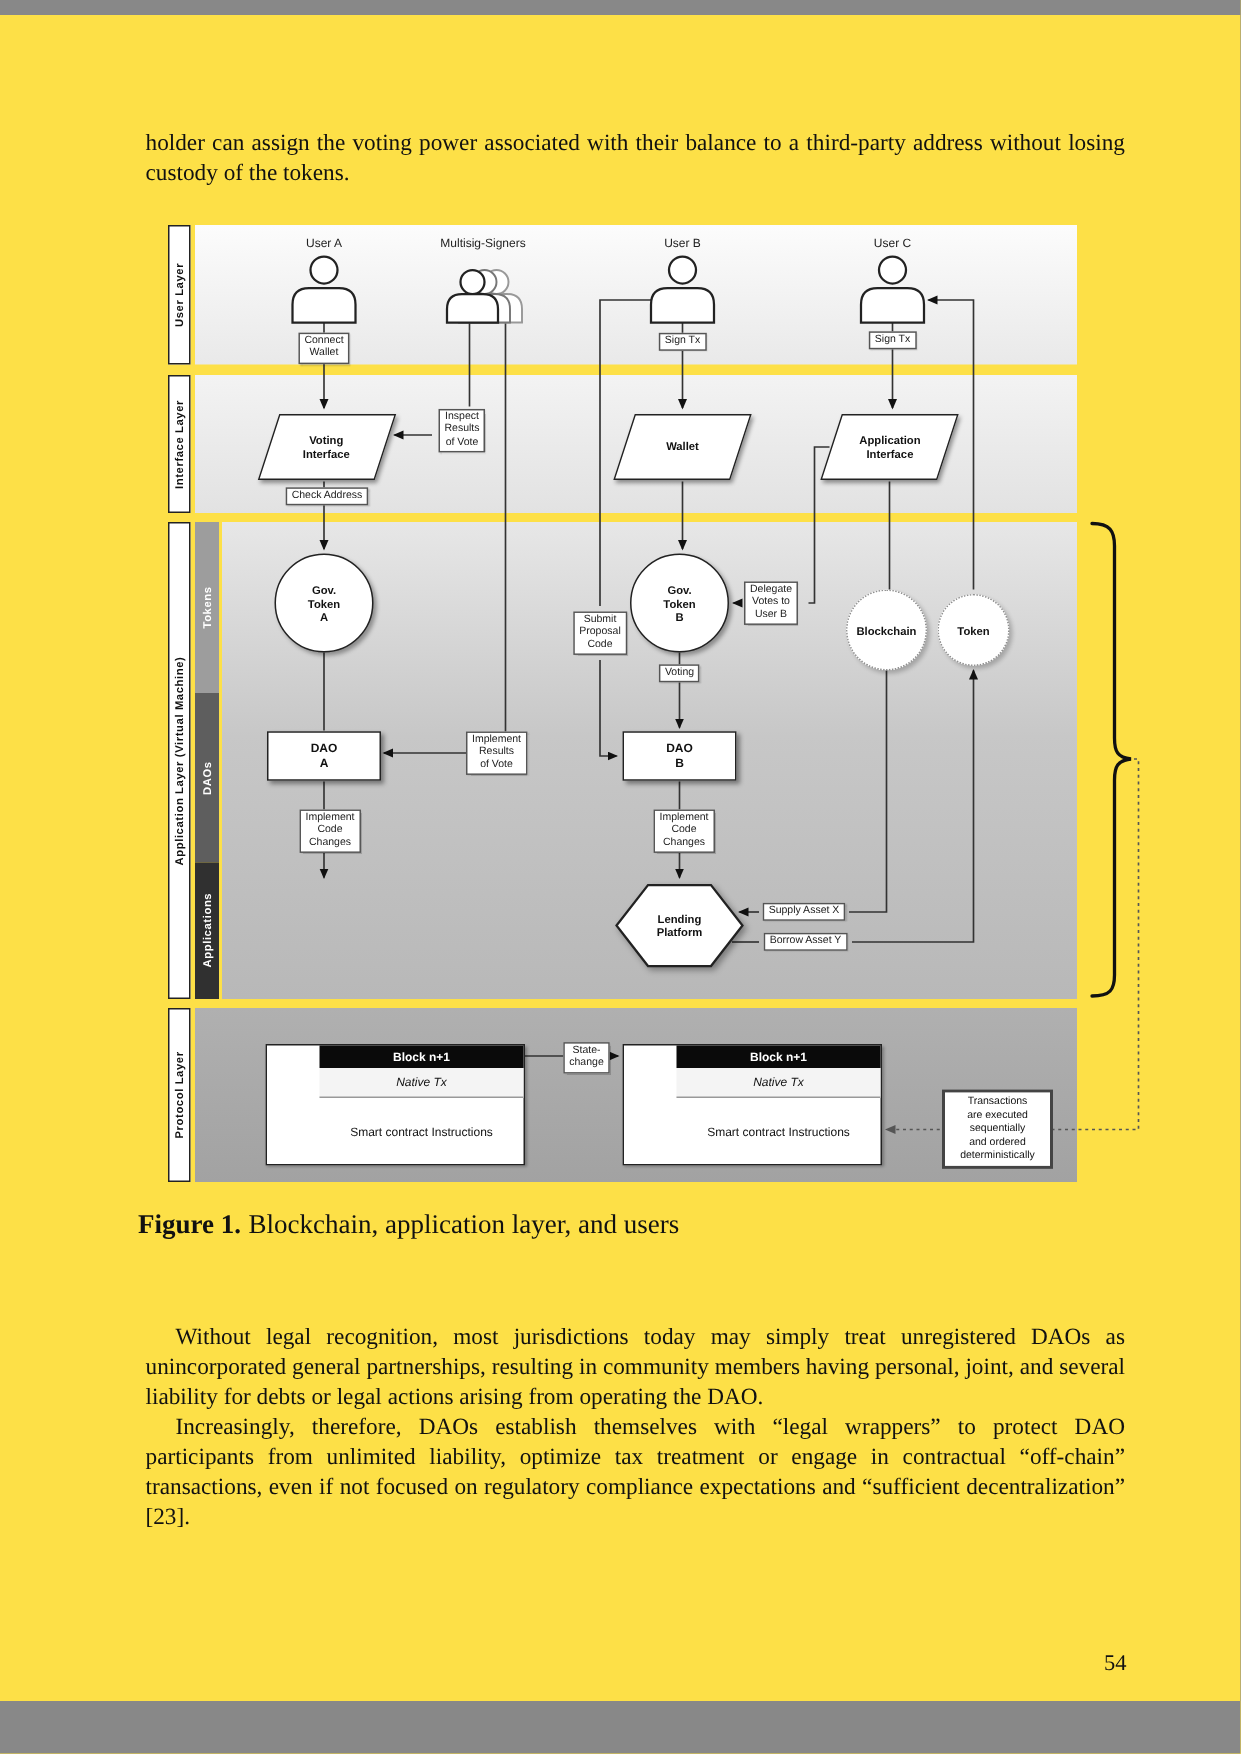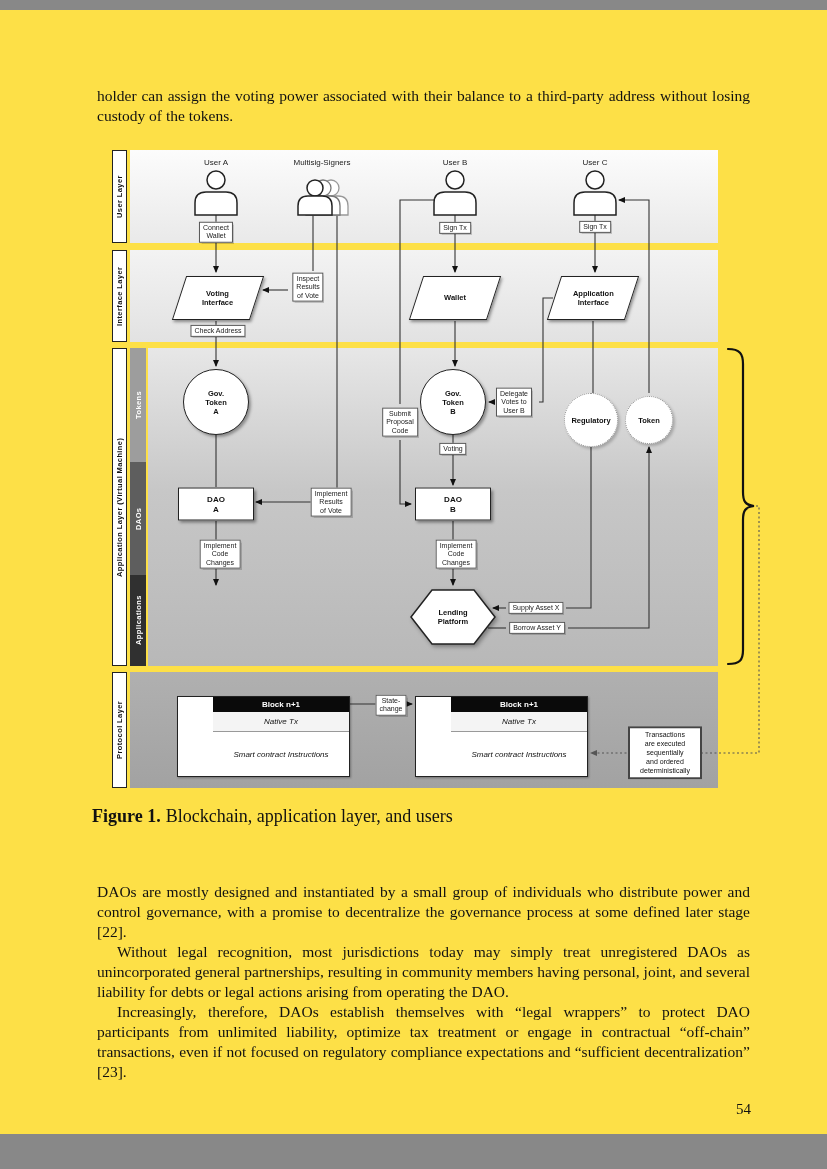--- a/index.html
+++ b/index.html
@@ -52,21 +52,21 @@
        filter:drop-shadow(2px 2px 2px rgba(0,0,0,.35));}
   .hex-label{position:absolute;left:0;top:0;width:88px;height:60px;display:flex;align-items:center;
              justify-content:center;font-size:7.5px;font-weight:bold;text-align:center;
              white-space:pre-line;line-height:1.25;}
   .block{position:absolute;width:173px;background:#fff;border:1px solid #222;box-sizing:border-box;
          text-align:center;box-shadow:1px 1px 2px rgba(0,0,0,.3);padding-left:35px;}
   .block-h{height:15px;line-height:15px;background:#0a0a0a;color:#fff;font-size:8px;font-weight:bold;}
   .block-n{height:19px;line-height:19px;background:#f4f4f4;border-bottom:1px solid #999;
            font-size:8px;font-style:italic;}
   .block-s{height:44px;display:flex;align-items:center;justify-content:center;
-           font-size:8px;font-style:italic;}
+           font-size:8px;}
   .txnote{position:absolute;left:553px;top:603px;transform:translate(-50%,-50%);width:74px;
           background:#fff;border:2px solid #444;font-size:7px;line-height:1.3;text-align:center;
           white-space:pre-line;padding:2px 1px;box-sizing:border-box;}
 </style>
 </head>
 <body>
 
 <div class="page">
 
   <p class="intro">holder can assign the voting power associated with their balance to a third-party address without losing custody of the tokens.</p>
@@ -200,21 +200,21 @@
       <span>Application
 Interface</span>
       </div>
 
     <div class="circle" style="left:104px;top:252px;width:66px;height:66px;">Gov.
 Token
 A</div>
     <div class="circle" style="left:341px;top:252px;width:66px;height:66px;">Gov.
 Token
 B</div>
-    <div class="circle dotted" style="left:479px;top:270px;width:54px;height:54px;">Regulatory</div>
+    <div class="circle dotted" style="left:479px;top:270px;width:54px;height:54px;">Blockchain</div>
     <div class="circle dotted" style="left:537px;top:270px;width:48px;height:48px;">Token</div>
 
     <div class="rect" style="left:104px;top:354px;width:76px;height:33px;">DAO
 A</div>
     <div class="rect" style="left:341px;top:354px;width:76px;height:33px;">DAO
 B</div>
 
     <div class="hex" style="left:341px;top:467px;">
       <svg width="88" height="60" viewBox="0 0 88 60">
           <polygon points="2,30 23,3 65,3 86,30 65,57 23,57" fill="#fff" stroke="#222" stroke-width="1.5"></polygon>
@@ -240,19 +240,18 @@
 and ordered
 deterministically</div>
   </div>
 
   <div class="caption">
     <span class="b">Figure 1.</span><span>Blockchain, application layer, and users</span>
   </div>
 
 
   <div class="bodytext">
-    <p>DAOs are mostly designed and instantiated by a small group of individuals who distribute power and control governance, with a promise to decentralize the governance process at some defined later stage [22].</p>
     <p class="ind">Without legal recognition, most jurisdictions today may simply treat unregistered DAOs as unincorporated general partnerships, resulting in community members having personal, joint, and several liability for debts or legal actions arising from operating the DAO.</p>
     <p class="ind">Increasingly, therefore, DAOs establish themselves with “legal wrappers” to protect DAO participants from unlimited liability, optimize tax treatment or engage in contractual “off-chain” transactions, even if not focused on regulatory compliance expectations and “sufficient decentralization” [23].</p>
   </div>
 
   <div class="pagenum">54</div>
 </div>
 
 </body></html>

